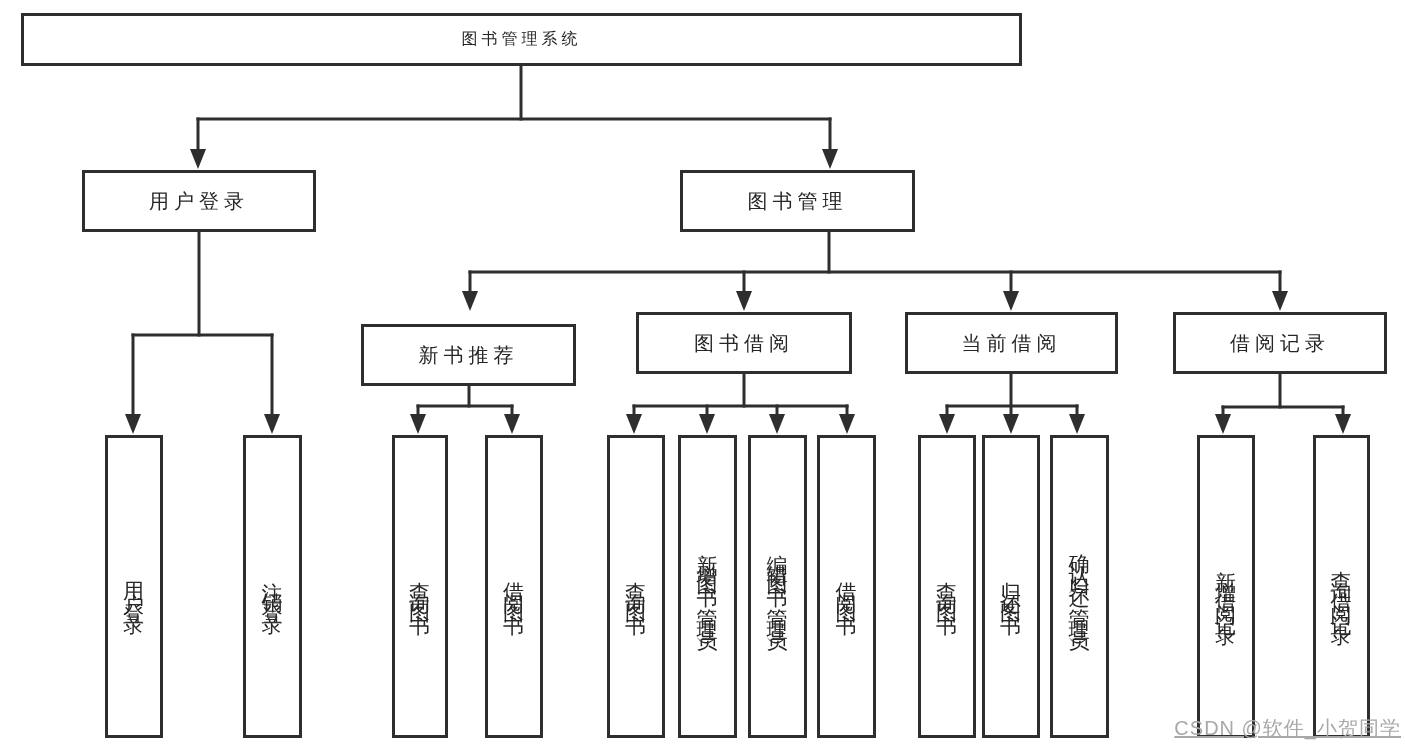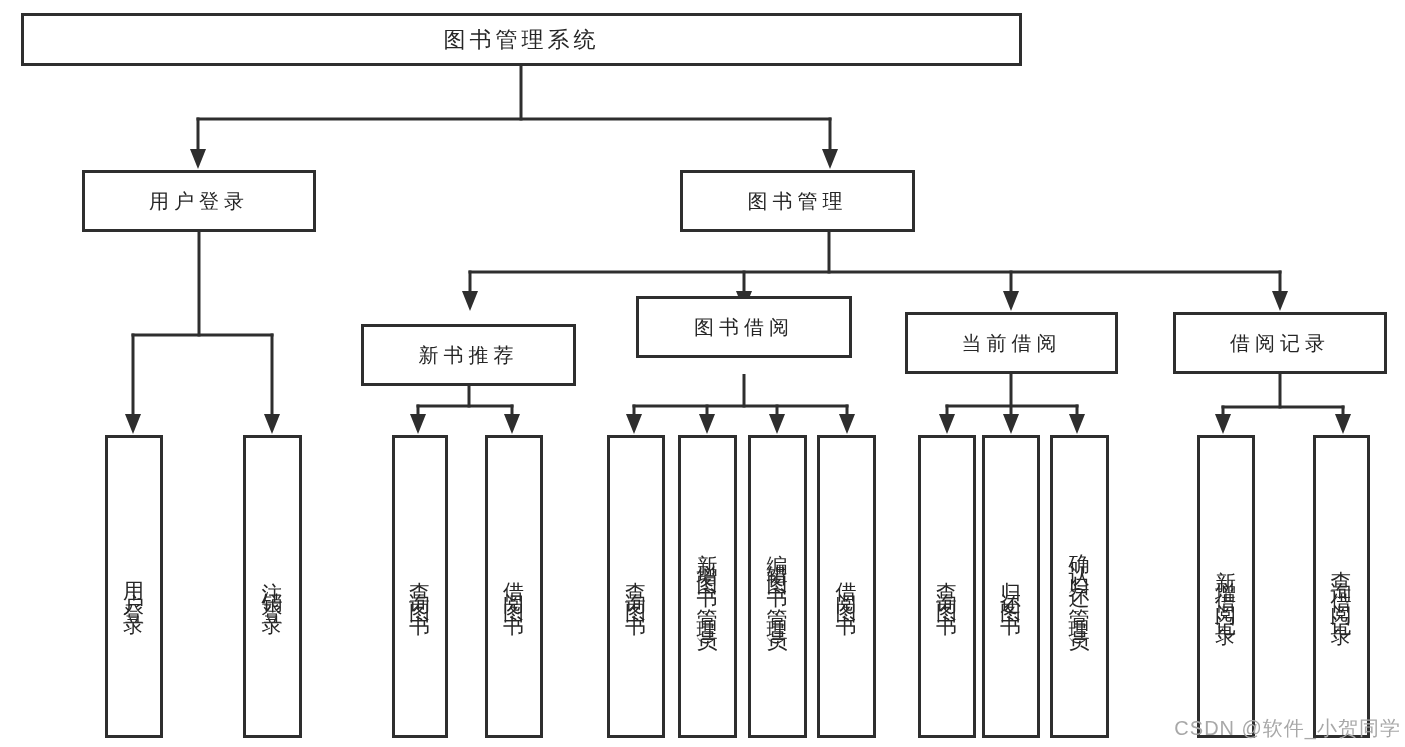--- a/index.html
+++ b/index.html
@@ -3,25 +3,25 @@
 <meta charset="utf-8">
 <style>
   html,body{margin:0;padding:0;background:#ffffff;}
   body{width:1405px;height:747px;position:relative;overflow:hidden;
        font-family:"Liberation Sans",sans-serif;color:#262626;}
   .stage{position:absolute;left:0;top:0;width:1405px;height:747px;background:#ffffff;}
   svg.wires{position:absolute;left:0;top:0;}
   .node{position:absolute;box-sizing:border-box;background:#ffffff;
         border:3px solid #2e2e2e;display:flex;align-items:center;justify-content:center;}
   .hlabel{font-size:20px;letter-spacing:5px;white-space:nowrap;color:#262626;}
-  .rootlabel{font-size:22px;letter-spacing:4px;}
+  .rootlabel{font-size:16px;letter-spacing:4px;}
   .vlabel{writing-mode:vertical-rl;text-orientation:mixed;font-size:21px;
           letter-spacing:11px;line-height:1;color:#262626;white-space:nowrap;}
   .watermark{position:absolute;right:4px;bottom:5px;font-size:20px;
-             color:#a8a8a8;letter-spacing:1px;white-space:nowrap;}
+             color:#a8a8a8;letter-spacing:1px;white-space:nowrap;text-decoration:underline;}
 </style>
 </head>
 <body>
 
 <div class="stage">
 
   <svg class="wires" width="1405" height="747" viewBox="0 0 1405 747">
     <g stroke="#2e2e2e" stroke-width="3" fill="none">
 
       <path d="M521 66 V120.5"></path>
@@ -93,21 +93,21 @@
   <div class="node" style="left:82px;top:170px;width:234px;height:62px">
     <span class="hlabel">用户登录</span>
   </div>
   <div class="node" style="left:680px;top:170px;width:235px;height:62px">
     <span class="hlabel">图书管理</span>
   </div>
 
   <div class="node" style="left:361px;top:324px;width:215px;height:62px">
     <span class="hlabel">新书推荐</span>
   </div>
-  <div class="node" style="left:636px;top:296px;width:216px;height:62px">
+  <div class="node" style="left:636px;top:312px;width:216px;height:62px">
     <span class="hlabel">图书借阅</span>
   </div>
   <div class="node" style="left:1173px;top:312px;width:214px;height:62px">
     <span class="hlabel">借阅记录</span>
   </div>
   <div class="node" style="left:905px;top:312px;width:213px;height:62px">
     <span class="hlabel">当前借阅</span>
   </div>
 
   <div class="node" style="left:105px;top:435px;width:58px;height:303px">

